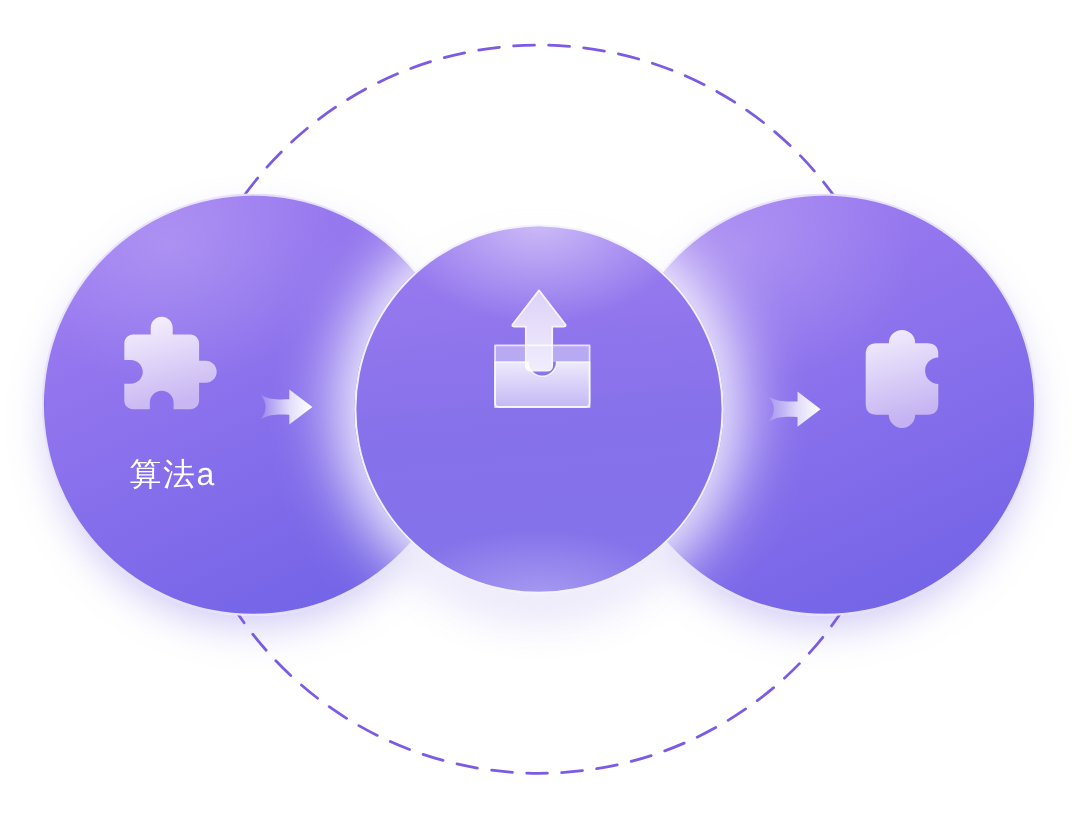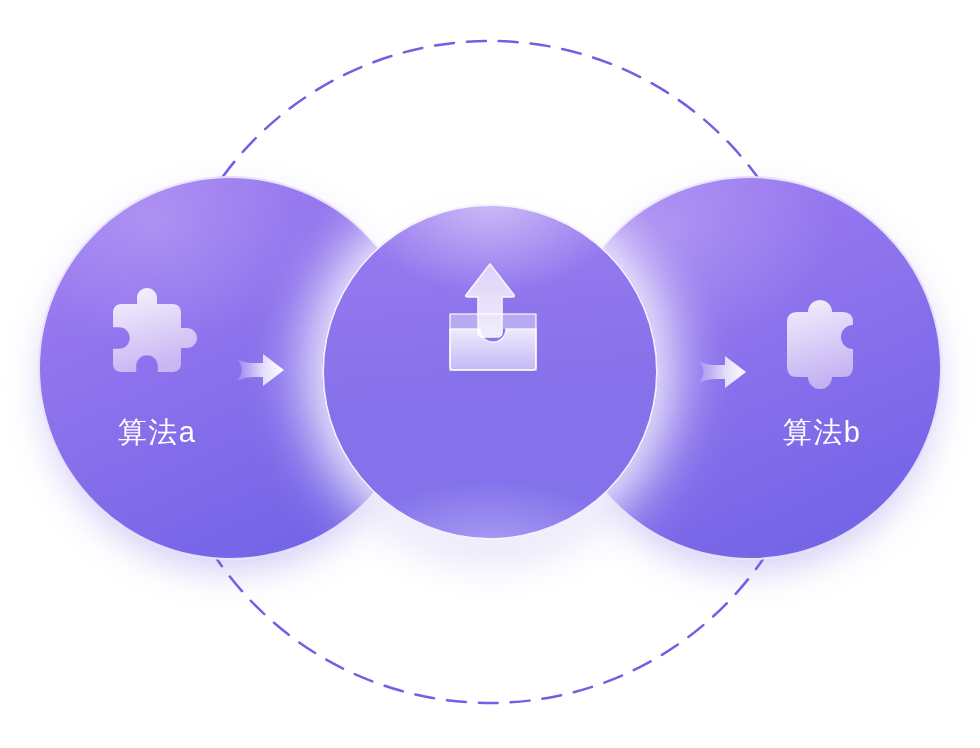--- a/index.html
+++ b/index.html
@@ -114,15 +114,14 @@
   </svg>
 
   <svg class="arrow arrow-1" width="52" height="34" viewBox="0 0 52 34">
     <path d="M3,6 C13,11 19,10 29,10 L29,1 L50,17 L29,33 L29,24 C19,24 13,23 3,28 C9,21 9,13 3,6 Z" fill="url(#gradFlow)"></path>
   </svg>
   <svg class="arrow arrow-2" width="52" height="34" viewBox="0 0 52 34">
     <path d="M3,6 C13,11 19,10 29,10 L29,1 L50,17 L29,33 L29,24 C19,24 13,23 3,28 C9,21 9,13 3,6 Z" fill="url(#gradFlow)"></path>
   </svg>
 
   <div class="node-label label-a">算法a</div>
-  <div class="node-label label-b">算法b</div>
 
 </div>
 
 </body></html>

